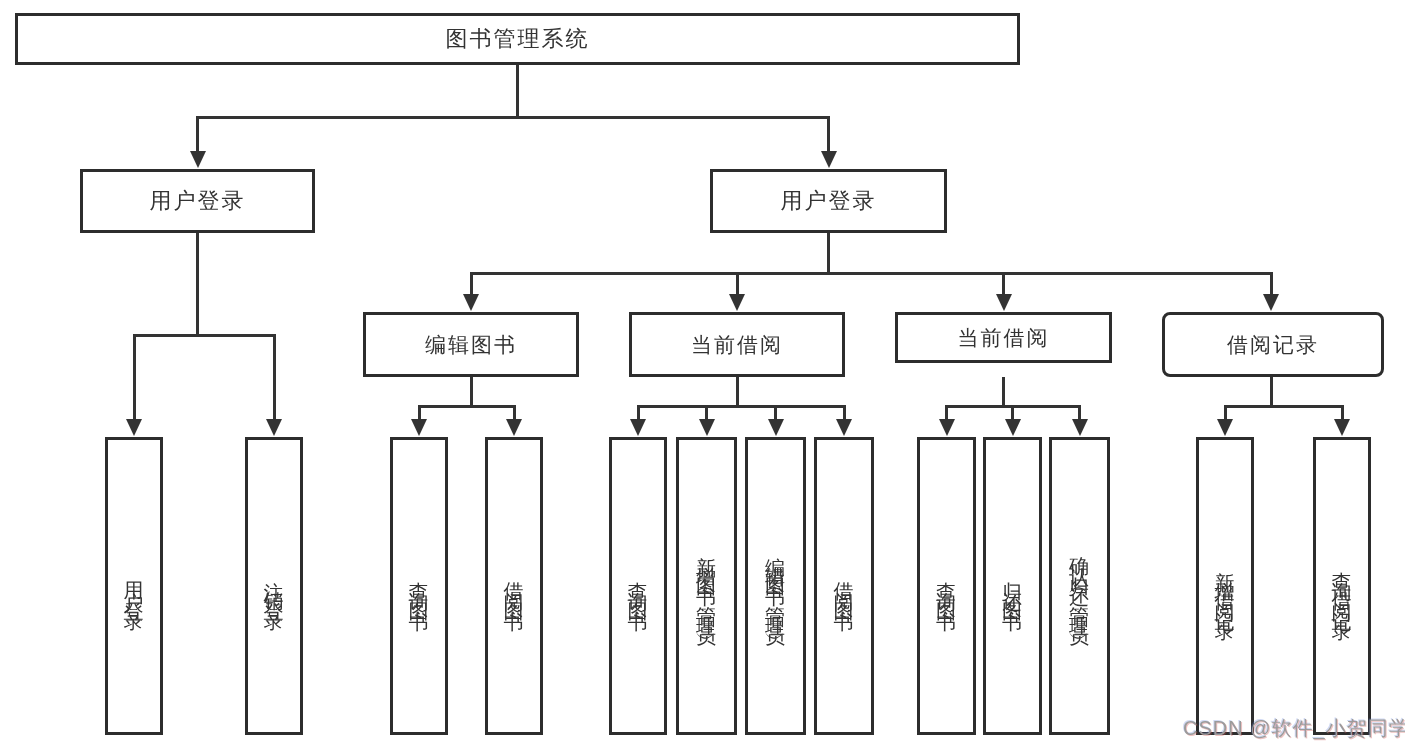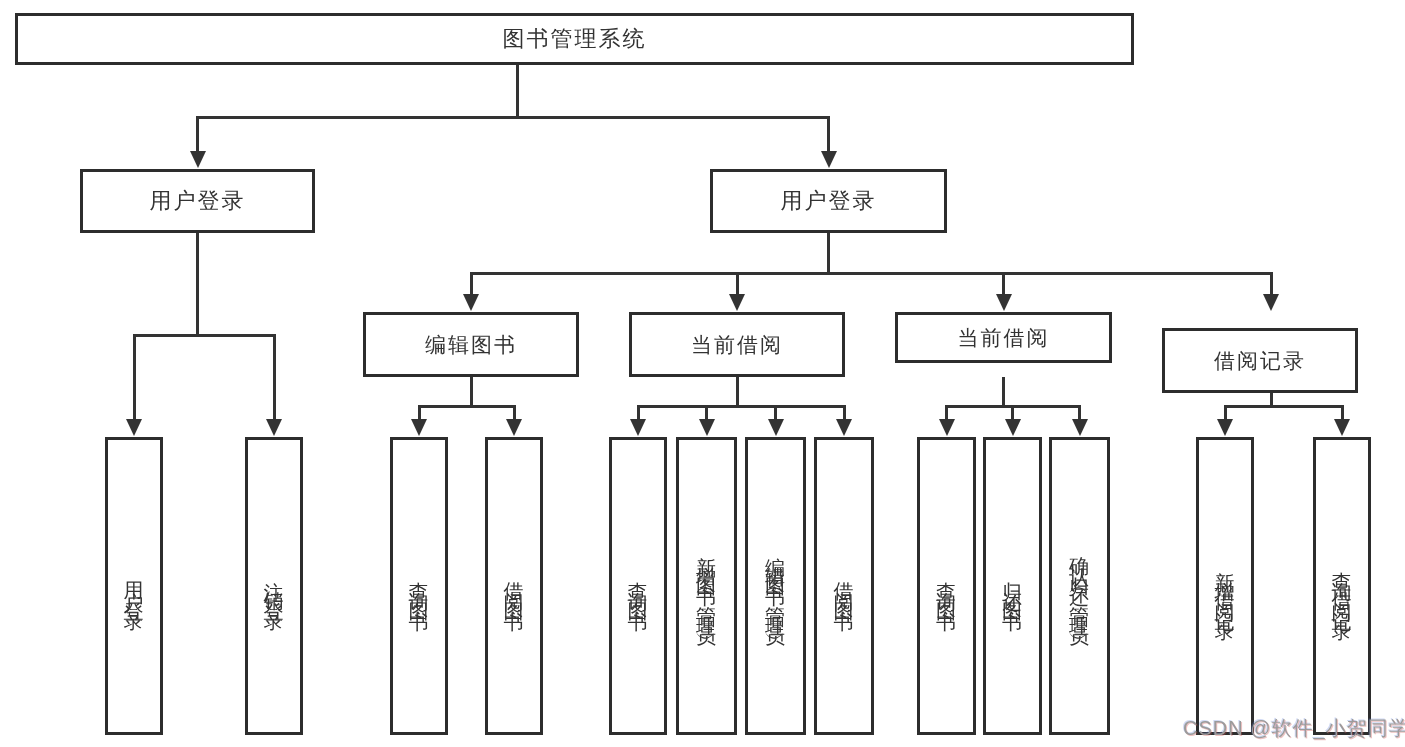--- a/index.html
+++ b/index.html
@@ -65,39 +65,39 @@
     white-space: nowrap;
     z-index: 3;
     text-shadow: 1px 1px 0 rgba(205,80,80,0.35), -1px -1px 0 rgba(100,130,220,0.3);
   }
 </style>
 </head>
 <body>
 
 <div id="canvas">
   <div id="watermark">CSDN @软件_小贺同学</div>
-<div class="node h" style="left: 15px; top: 13px; width: 1119px; height: 52px;">
+<div class="node h" style="left: 15px; top: 13px; width: 1005px; height: 52px;">
       <span>图书管理系统</span>
     </div>
     <div class="node h" style="left: 80px; top: 169px; width: 235px; height: 64px;">
       <span>用户登录</span>
     </div>
     <div class="node h" style="left: 710px; top: 169px; width: 237px; height: 64px;">
       <span>用户登录</span>
     </div>
     <div class="node h lvl3" style="left: 363px; top: 312px; width: 216px; height: 65px;">
       <span>编辑图书</span>
     </div>
     <div class="node h lvl3" style="left: 629px; top: 312px; width: 216px; height: 65px;">
       <span>当前借阅</span>
     </div>
     <div class="node h lvl3" style="left: 895px; top: 312px; width: 217px; height: 51px;">
       <span>当前借阅</span>
     </div>
-    <div class="node h lvl3" style="left: 1162px; top: 328px; width: 196px; height: 65px;">
+    <div class="node h lvl3" style="left: 1162px; top: 312px; width: 222px; height: 65px; border-radius: 8px;">
       <span>借阅记录</span>
     </div>
     <div class="node v" style="left: 105px; top: 437px; width: 58px; height: 298px;">
       <span>用户登录</span>
     </div>
     <div class="node v" style="left: 245px; top: 437px; width: 58px; height: 298px;">
       <span>注销登录</span>
     </div>
     <div class="node v" style="left: 390px; top: 437px; width: 58px; height: 298px;">
       <span>查询图书</span>

